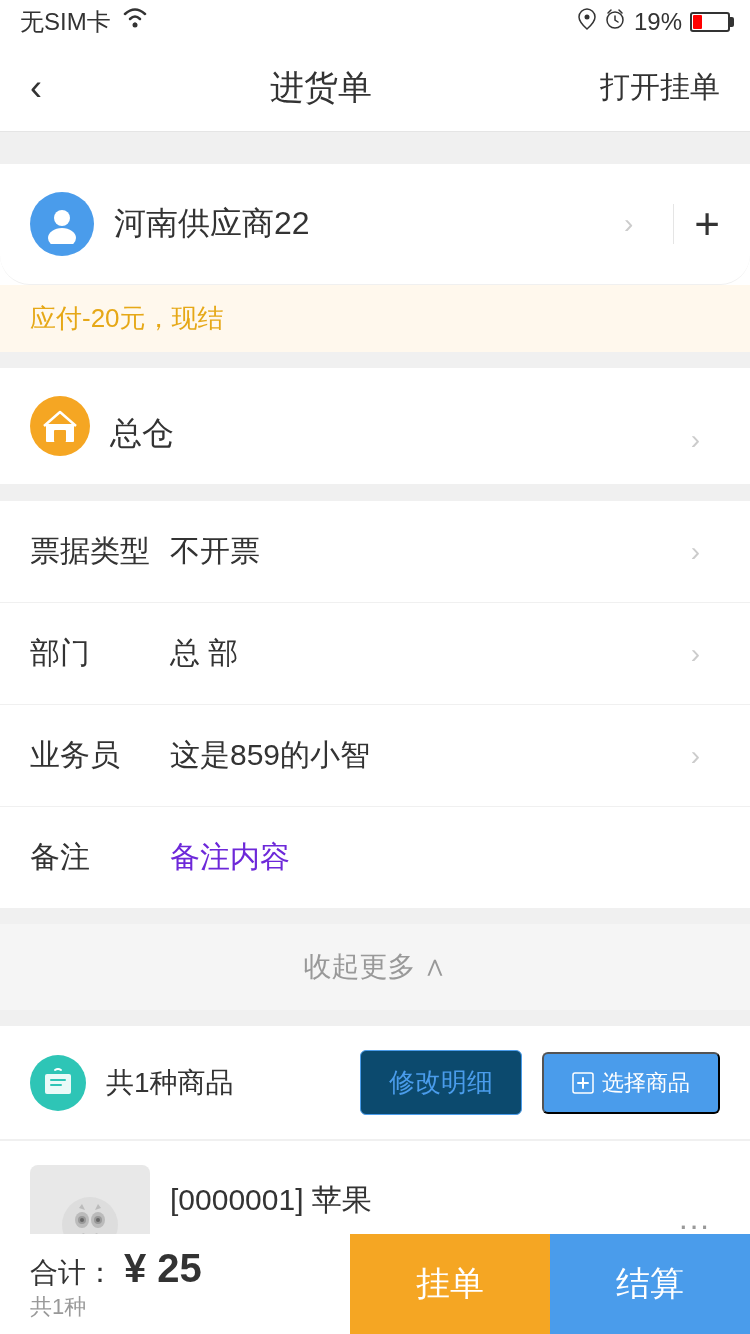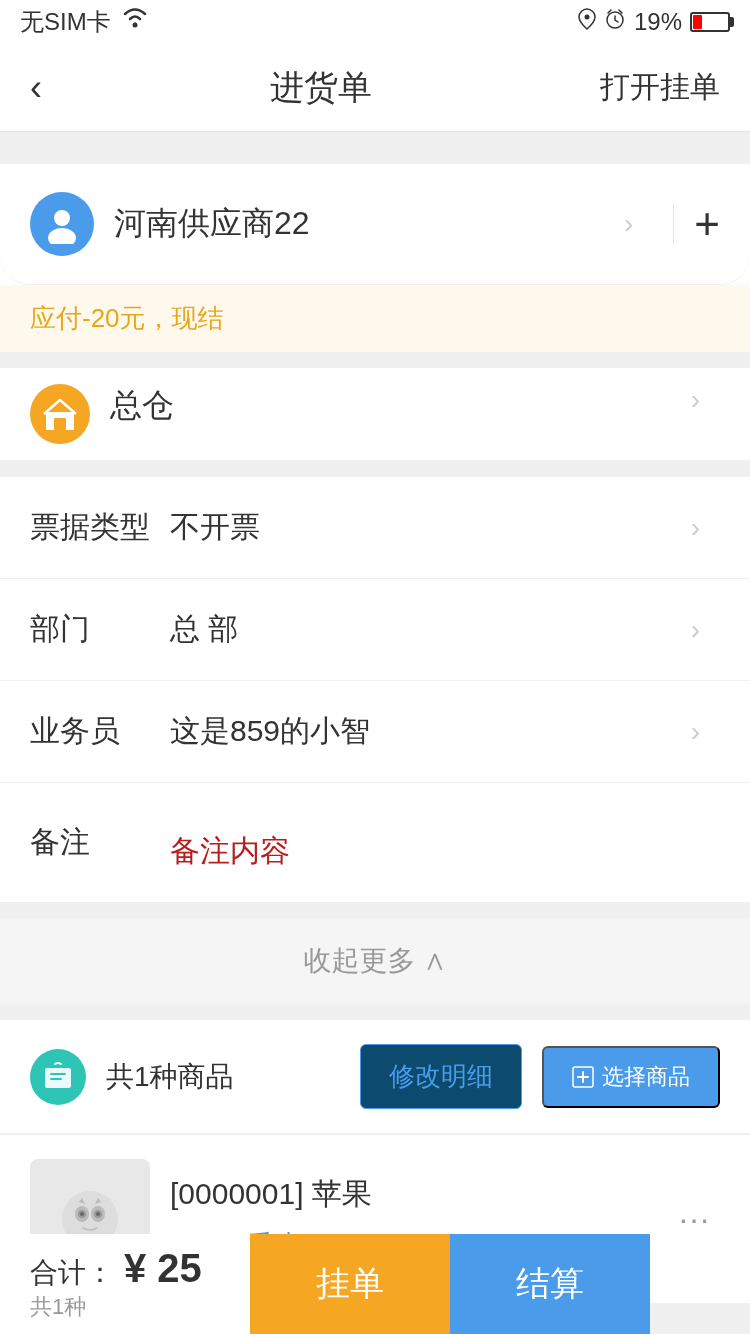--- a/index.html
+++ b/index.html
@@ -146,22 +146,22 @@
     .notice-bar {
       background: #fff8ed;
       padding: 16px 30px;
       font-size: 26px;
       color: #e6a817;
     }
 
     
     .warehouse-row {
       display: flex;
-      align-items: flex-start;
-      padding: 16px 30px;
+      align-items: flex-end;
+      padding: 28px 30px;
     }
     .warehouse-icon-wrap {
       width: 60px;
       height: 60px;
       border-radius: 50%;
       background: #f5a623;
       display: flex;
       align-items: center;
       justify-content: center;
       margin-right: 20px;
@@ -186,22 +186,21 @@
       width: 120px;
       flex-shrink: 0;
     }
     .form-value {
       flex: 1;
       font-size: 30px;
       color: #333;
       padding-left: 20px;
     }
     .form-value.placeholder {
-      color: #b91c1c;
-      margin-top: 18px;
+      color: #6d28d9;
     }
 
     
     .collapse-row {
       background: #f5f5f5;
       display: flex;
       align-items: center;
       justify-content: center;
       padding: 24px 30px;
       margin-top: 16px;
@@ -295,21 +294,21 @@
       font-size: 32px;
       cursor: pointer;
       padding: 0 10px;
     }
 
     
     .bottom-bar {
       position: fixed;
       bottom: 0;
       left: 0;
-      width: 650px;
+      width: 750px;
       height: 100px;
       display: flex;
       align-items: stretch;
       background: #fff;
     }
     .total-area {
       flex: 1;
       display: flex;
       flex-direction: column;
       justify-content: center;

